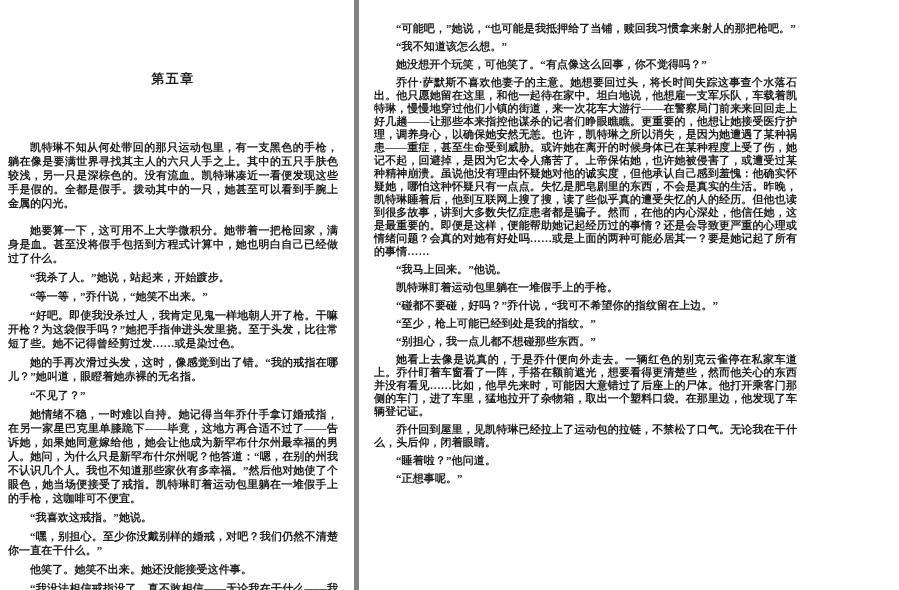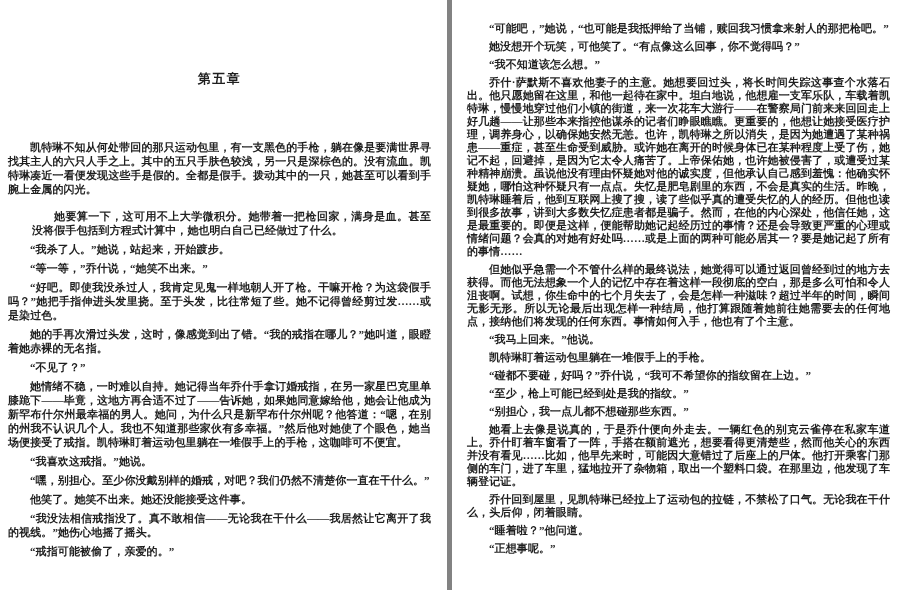--- a/index.html
+++ b/index.html
@@ -14,21 +14,21 @@
     display: flex;
     width: 899px;
     height: 590px;
   }
   .page {
     box-sizing: border-box;
     overflow: hidden;
     background: var(--page-bg, #ffffff);
   }
   .page-left {
-    width: 447px;
+    width: 354px;
     padding: 70px 16px 0 8px;
   }
   .page-divider {
     width: 5px;
     flex: none;
     background: var(--divider, #828282);
   }
   .page-right {
     width: 447px;
     padding: 22px 9px 0 15px;
@@ -47,21 +47,21 @@
     line-height: 14px;
     text-align: justify;
     text-indent: 2em;
     color: var(--ink, #1f1f1f);
     letter-spacing: 0.1px;
     font-weight: bold;
   }
   .page-right .para {
     line-height: 13px;
   }
-  .para.extra-gap { margin-top: 13px; margin-left: 24px; }
+  .para.extra-gap { margin-top: 13px; }
   .para.scene-break { margin-top: 5px; }
 </style>
 </head>
 <body style="--page-bg: #ffffff; --divider: #828282; --ink: #1f1f1f;">
 
 <div class="spread">
   <div class="page page-left">
     <h1 class="chapter-title">第五章</h1>
     <div class="body-text">
         <p class="para">凯特琳不知从何处带回的那只运动包里，有一支黑色的手枪，躺在像是要满世界寻找其主人的六只人手之上。其中的五只手肤色较浅，另一只是深棕色的。没有流血。凯特琳凑近一看便发现这些手是假的。全都是假手。拨动其中的一只，她甚至可以看到手腕上金属的闪光。</p>
@@ -76,24 +76,23 @@
         <p class="para">“嘿，别担心。至少你没戴别样的婚戒，对吧？我们仍然不清楚你一直在干什么。”</p>
         <p class="para">他笑了。她笑不出来。她还没能接受这件事。</p>
         <p class="para">“我没法相信戒指没了。真不敢相信——无论我在干什么——我居然让它离开了我的视线。”她伤心地摇了摇头。</p>
         <p class="para">“戒指可能被偷了，亲爱的。”</p>
       </div>
   </div>
   <div class="page-divider"></div>
   <div class="page page-right">
     <div class="body-text">
         <p class="para">“可能吧，”她说，“也可能是我抵押给了当铺，赎回我习惯拿来射人的那把枪吧。”</p>
+        <p class="para">“我不知道该怎么想。”</p>
         <p class="para">她没想开个玩笑，可他笑了。“有点像这么回事，你不觉得吗？”</p>
-        <p class="para">“我不知道该怎么想。”</p>
         <p class="para scene-break">乔什·萨默斯不喜欢他妻子的主意。她想要回过头，将长时间失踪这事查个水落石出。他只愿她留在这里，和他一起待在家中。坦白地说，他想雇一支军乐队，车载着凯特琳，慢慢地穿过他们小镇的街道，来一次花车大游行——在警察局门前来来回回走上好几趟——让那些本来指控他谋杀的记者们睁眼瞧瞧。更重要的，他想让她接受医疗护理，调养身心，以确保她安然无恙。也许，凯特琳之所以消失，是因为她遭遇了某种祸患——重症，甚至生命受到威胁。或许她在离开的时候身体已在某种程度上受了伤，她记不起，回避掉，是因为它太令人痛苦了。上帝保佑她，也许她被侵害了，或遭受过某种精神崩溃。虽说他没有理由怀疑她对他的诚实度，但他承认自己感到羞愧：他确实怀疑她，哪怕这种怀疑只有一点点。失忆是肥皂剧里的东西，不会是真实的生活。昨晚，凯特琳睡着后，他到互联网上搜了搜，读了些似乎真的遭受失忆的人的经历。但他也读到很多故事，讲到大多数失忆症患者都是骗子。然而，在他的内心深处，他信任她，这是最重要的。即便是这样，便能帮助她记起经历过的事情？还是会导致更严重的心理或情绪问题？会真的对她有好处吗……或是上面的两种可能必居其一？要是她记起了所有的事情……</p>
-        <p class="para">但她似乎急需一个不管什么样的最终说法，她觉得可以通过返回曾经到过的地方去获得。而他无法想象一个人的记忆中存在着这样一段彻底的空白，那是多么可怕和令人沮丧啊。试想，你生命中的七个月失去了，会是怎样一种滋味？超过半年的时间，瞬间无影无形。所以无论最后出现怎样一种结局，他打算跟随着她前往她需要去的任何地点，接纳他们将发现的任何东西。事情如何入手，他也有了个主意。</p>
         <p class="para">“我马上回来。”他说。</p>
         <p class="para">凯特琳盯着运动包里躺在一堆假手上的手枪。</p>
         <p class="para">“碰都不要碰，好吗？”乔什说，“我可不希望你的指纹留在上边。”</p>
         <p class="para">“至少，枪上可能已经到处是我的指纹。”</p>
         <p class="para">“别担心，我一点儿都不想碰那些东西。”</p>
         <p class="para">她看上去像是说真的，于是乔什便向外走去。一辆红色的别克云雀停在私家车道上。乔什盯着车窗看了一阵，手搭在额前遮光，想要看得更清楚些，然而他关心的东西并没有看见……比如，他早先来时，可能因大意错过了后座上的尸体。他打开乘客门那侧的车门，进了车里，猛地拉开了杂物箱，取出一个塑料口袋。在那里边，他发现了车辆登记证。</p>
         <p class="para">乔什回到屋里，见凯特琳已经拉上了运动包的拉链，不禁松了口气。无论我在干什么，头后仰，闭着眼睛。</p>
         <p class="para">“睡着啦？”他问道。</p>
         <p class="para">“正想事呢。”</p>
       </div>

